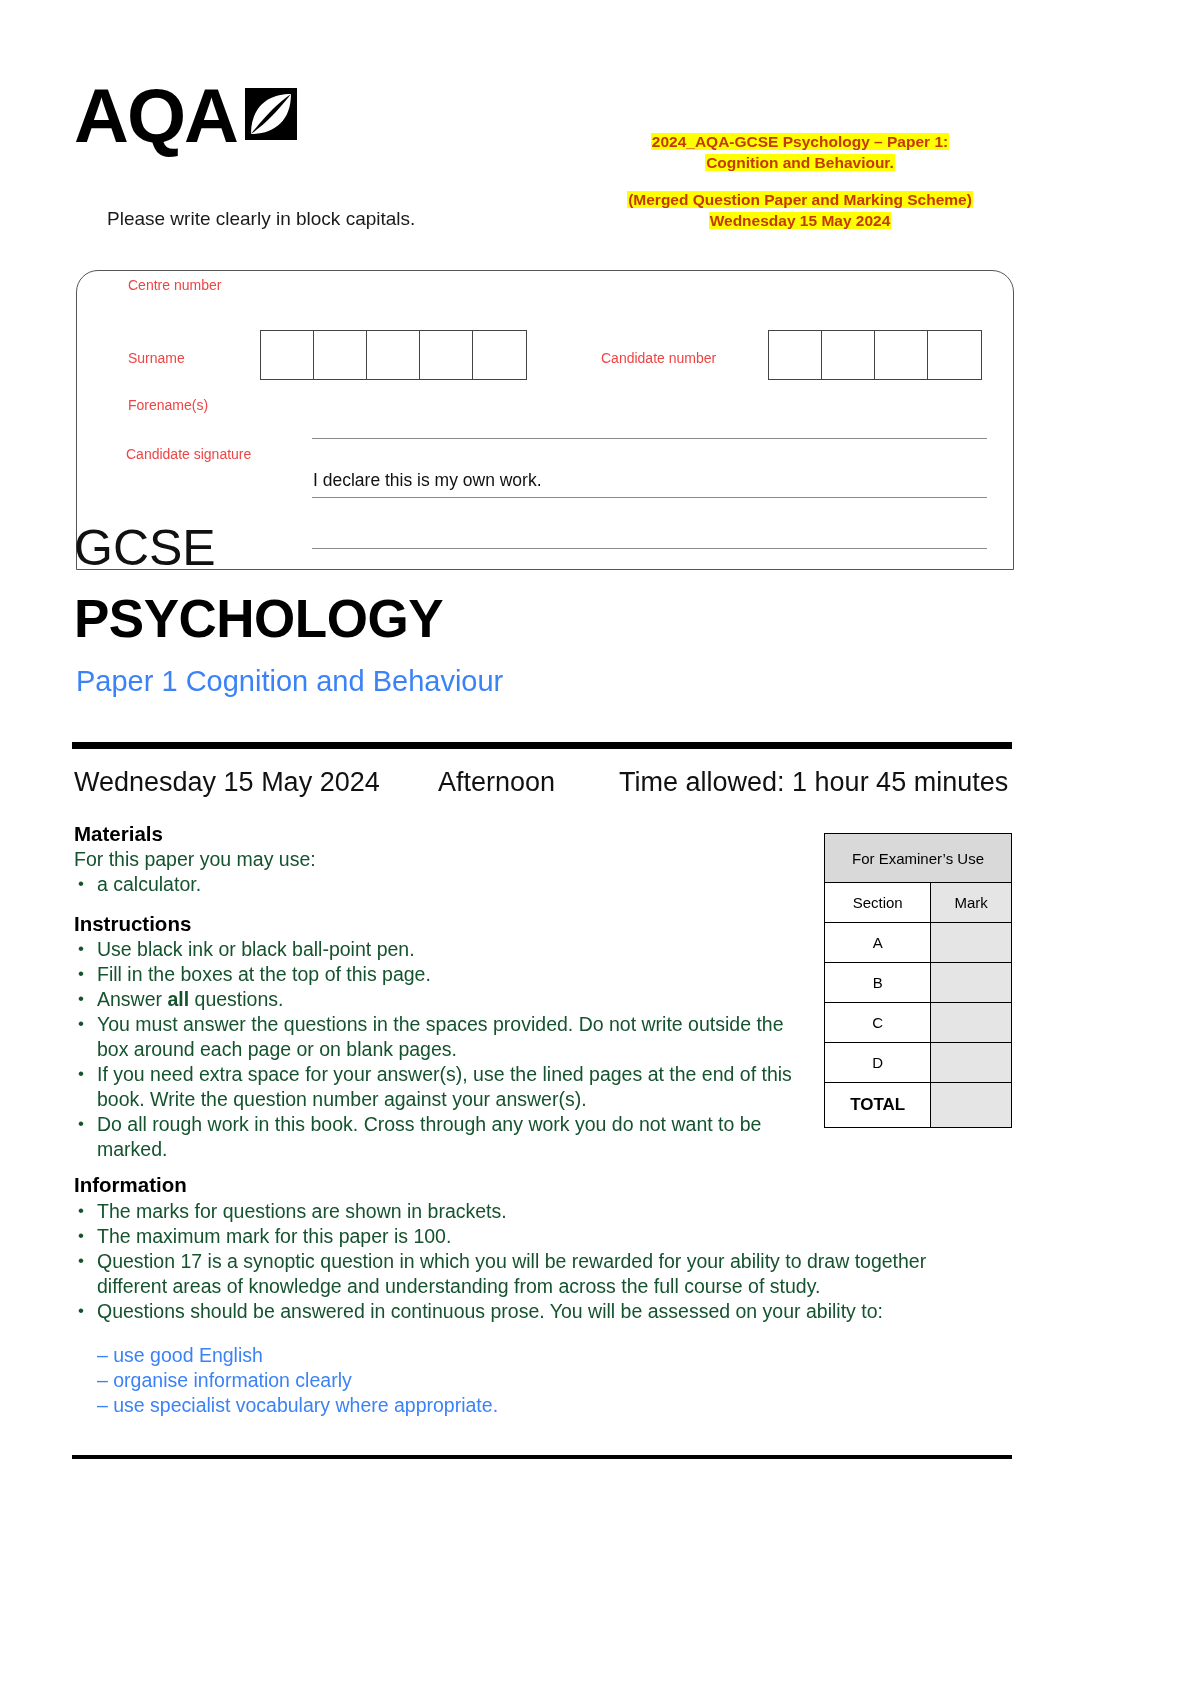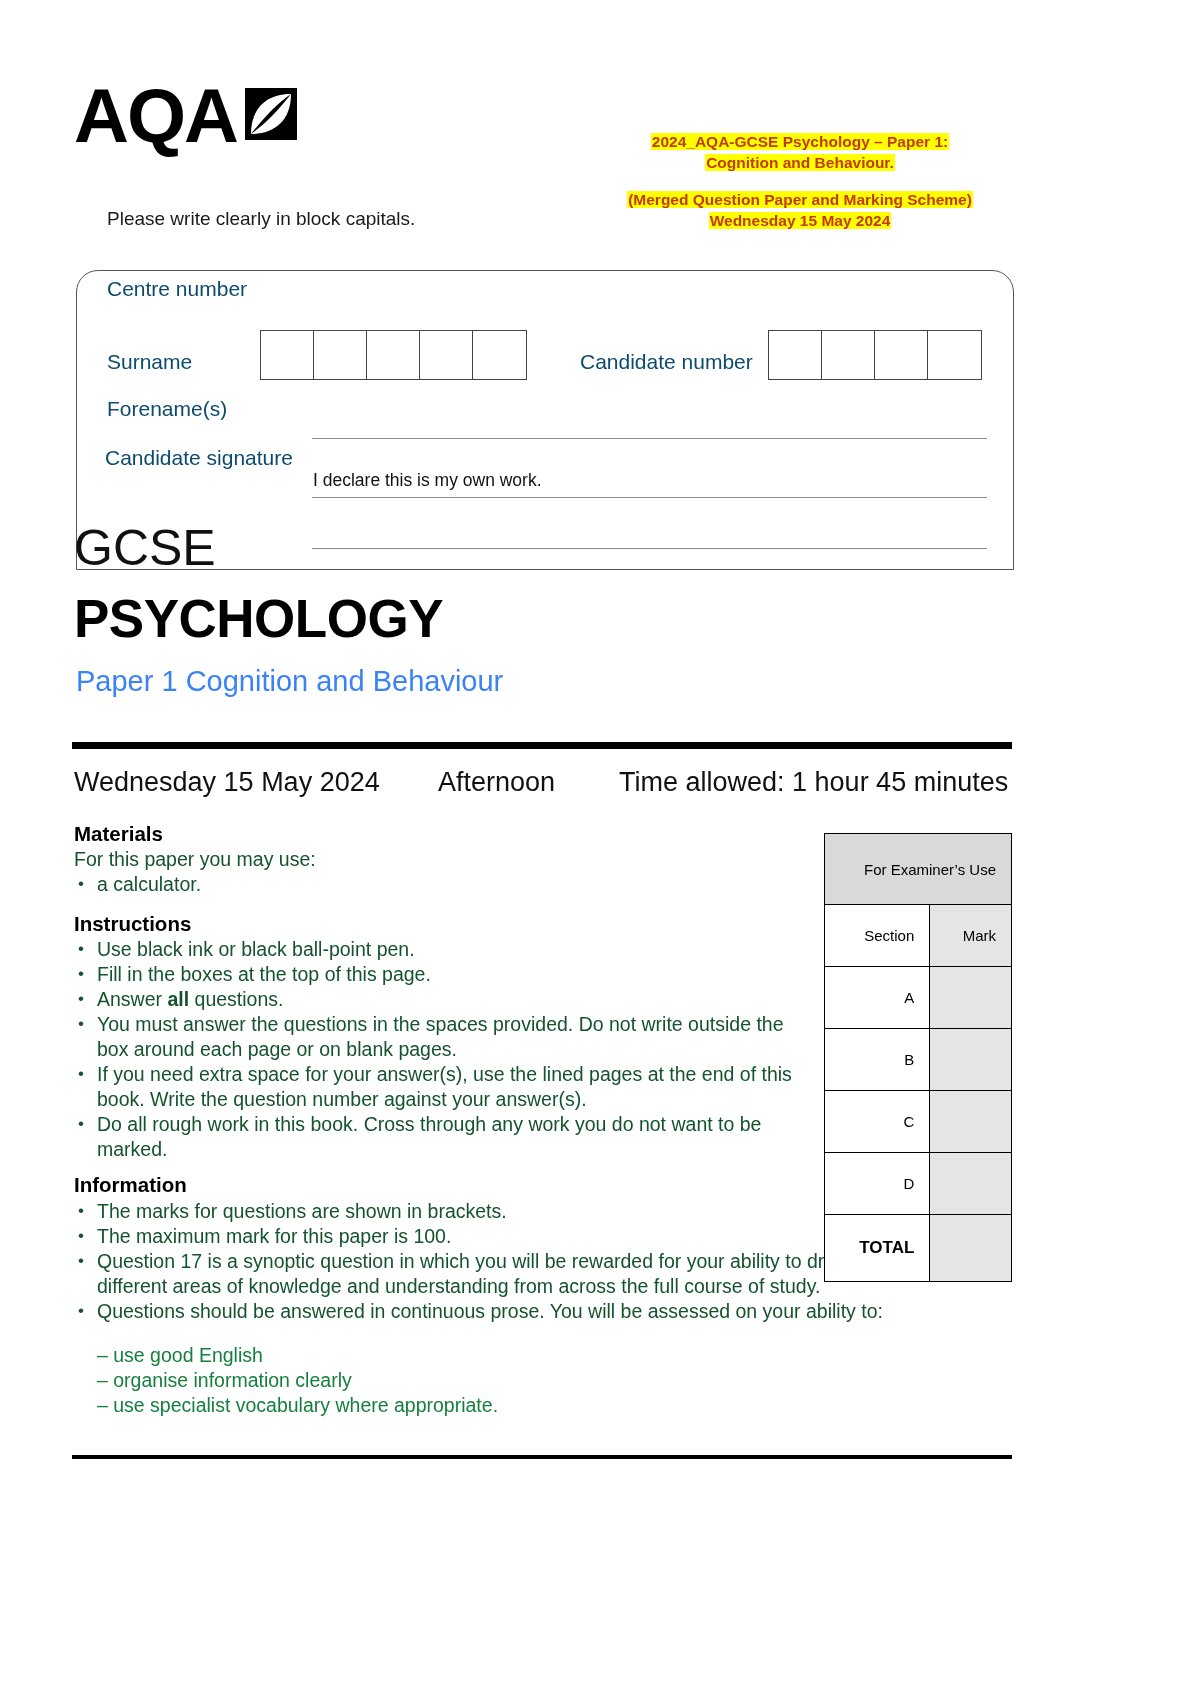--- a/index.html
+++ b/index.html
@@ -76,23 +76,24 @@
     left: 76px;
     top: 270px;
     width: 938px;
     height: 300px;
     border: 1.4px solid #555;
     border-radius: 22px 22px 0 0;
     box-sizing: border-box;
   }
   .lbl {
     position: absolute;
-    font-size: 21px;
-    color: #0c4a6e;
+    font-size: 14px;
+    color: #ef4444;
     white-space: nowrap;
+    margin-left: 21px;
   }
   .lbl-centre  { left: 107px; top: 277px; }
   .lbl-surname { left: 107px; top: 350px; }
   .lbl-fore    { left: 107px; top: 397px; }
   .lbl-sig     { left: 105px; top: 446px; }
   .lbl-candnum { left: 580px; top: 350px; }
 
   .boxrow {
     position: absolute;
     display: flex;
@@ -206,39 +207,39 @@
     content: "\2022";
     position: absolute;
     left: 4px;
     top: -1px;
     font-size: 17px;
   }
   .dash-list {
     position: absolute;
     font-size: 19.5px;
     line-height: 25px;
-    color: #15803d;
+    color: #3b82f6;
   }
   .dash-list div { white-space: nowrap; }
 
   b.strong { font-weight: 700; }
 
   
   .ex-table {
     position: absolute;
     left: 824px;
     top: 833px;
     width: 188px;
     border-collapse: collapse;
     font-size: 15px;
   }
   .ex-table td, .ex-table th {
     border: 1.6px solid #000;
-    text-align: right;
-    padding: 15px;
+    text-align: center;
+    padding: 4px;
     height: 31px;
     font-weight: 400;
     background: #fff;
   }
   .ex-table .hdr {
     background: #d9d9d9;
     height: 40px;
     font-size: 15px;
   }
   .ex-table .shade { background: #e5e5e5; }

